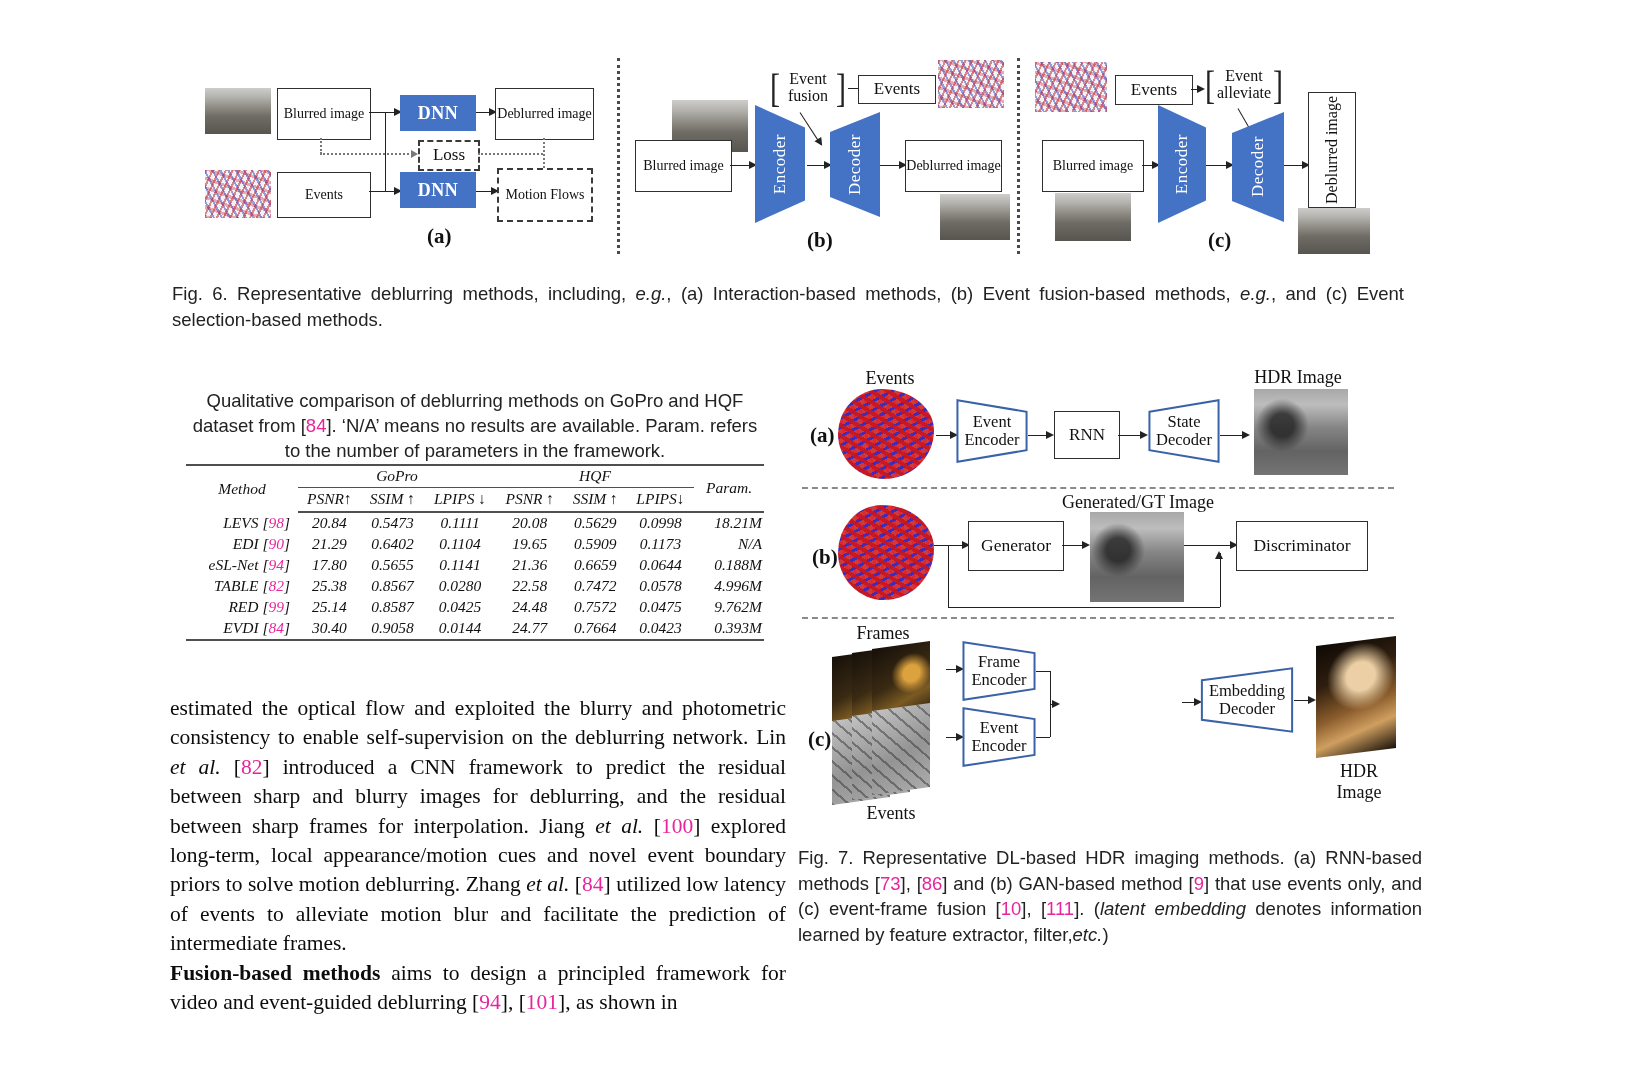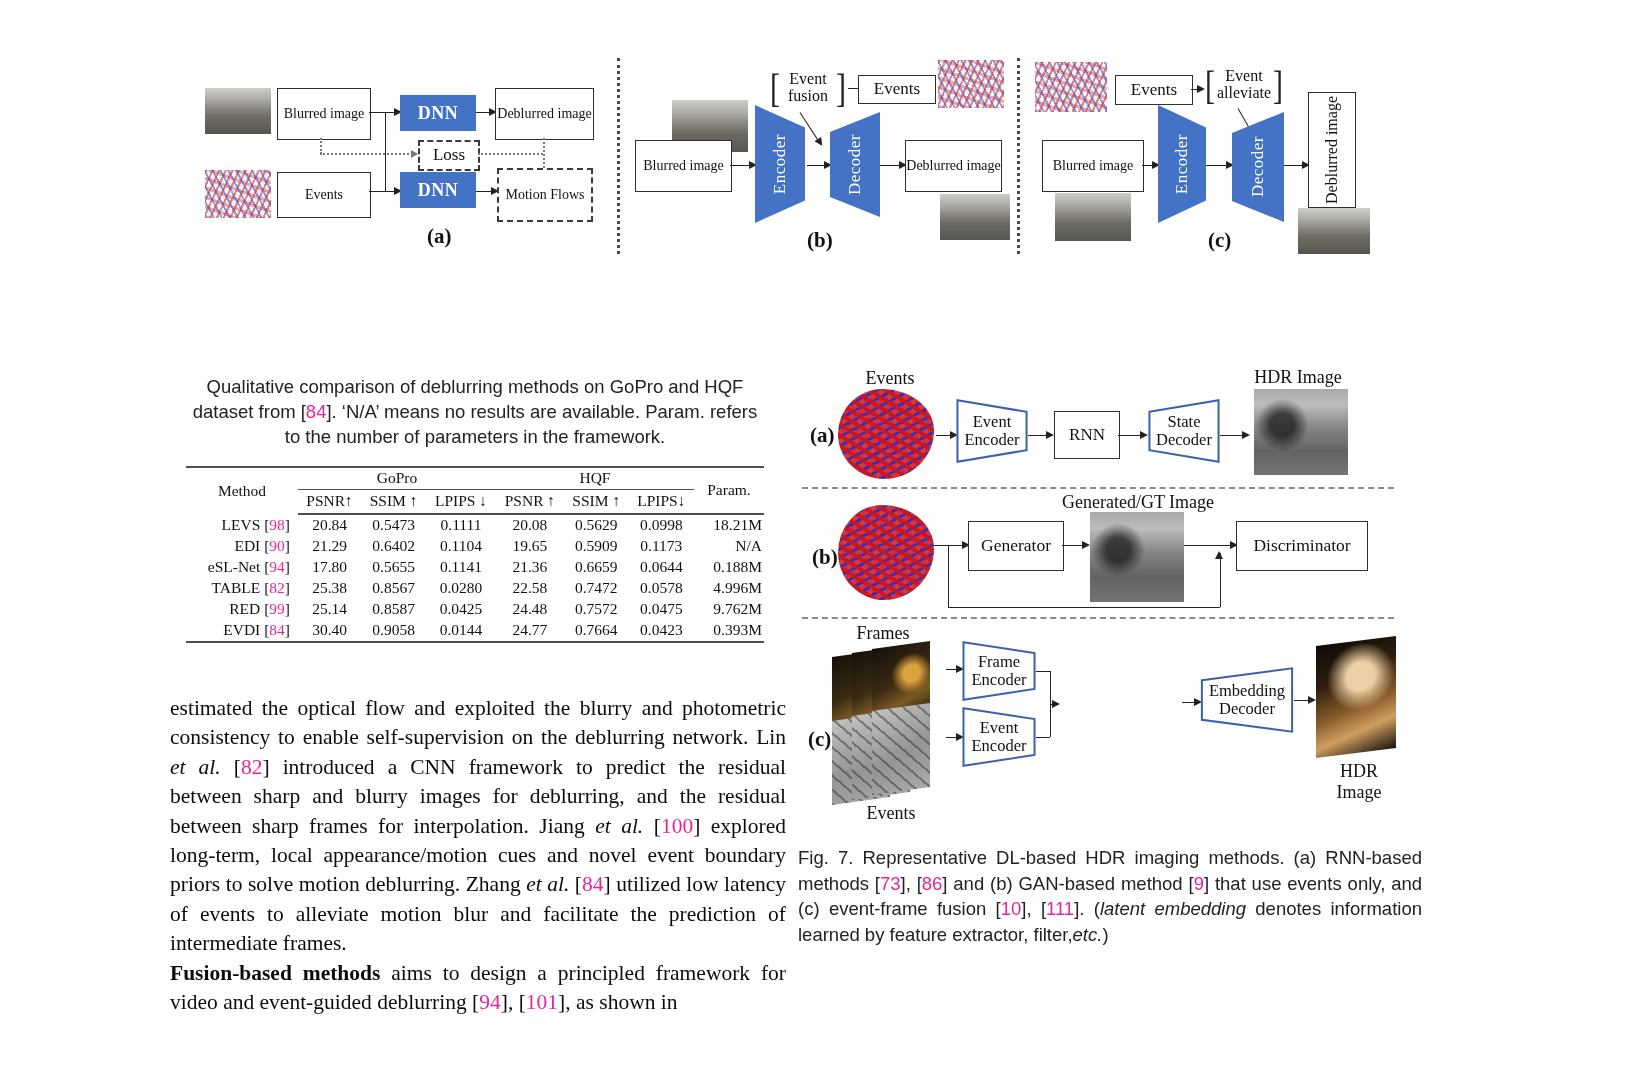--- a/index.html
+++ b/index.html
@@ -86,22 +86,22 @@
 
   
   .sans-cap{position:absolute;font-family:"Liberation Sans",sans-serif;font-size:18.5px;
       line-height:1.38;color:#222;text-align:justify;}
   .fig-sublabel{position:absolute;font-size:21px;font-weight:600;font-family:"Liberation Serif",serif;color:#111;}
   .small-label{position:absolute;font-family:"Liberation Serif",serif;font-size:18px;color:#111;text-align:center;}
 
   
   .table5{position:absolute;left:186px;top:372px;width:578px;font-family:"Liberation Sans",sans-serif;}
   .t5-title{text-align:center;font-size:18.5px;color:#222;}
-  .t5-cap{margin-top:3px;text-align:center;font-size:18.5px;line-height:1.35;color:#222;}
-  .t5-tablewrap{margin-top:16px;}
+  .t5-cap{margin-top:17px;text-align:center;font-size:18.5px;line-height:1.35;color:#222;}
+  .t5-tablewrap{font-style:italic;}
   table.t5{width:100%;border-collapse:collapse;font-family:"Liberation Serif",serif;font-size:15.5px;color:#111;
       border-top:2.6px solid #4f4f4f;border-bottom:2.4px solid #4f4f4f;}
   table.t5 th,table.t5 td{padding:1.5px 3px;font-weight:normal;}
   table.t5 .grp{border-bottom:1.4px solid #4f4f4f;text-align:center;padding-bottom:2px;}
   table.t5 .subhead th{text-align:center;border-bottom:2.2px solid #4f4f4f;padding-bottom:3px;}
   table.t5 .mcol{text-align:right;padding-right:8px;}
   table.t5 .ncol{text-align:center;}
   table.t5 .pcol{text-align:right;padding-right:2px;}
   table.t5 thead .toplabel{text-align:center;}
 
@@ -204,20 +204,21 @@
         <span class="vtext">Decoder</span>
       </div>
     <div class="harr" style="left:1104px;top:107px;width:24px;"></div>
     <div class="vbox" style="left:1128px;top:34px;width:46px;height:114px;">
         <span class="vtext-dark">Deblurred image</span>
       </div>
     <div class="photo" style="left:1118px;top:150px;width:72px;height:46px;"></div>
     <div class="fig-sublabel" style="left:1028px;top:170px;">(c)</div>
   </div>
 
+  <div class="sans-cap" style="left:172px;top:281px;width:1232px;"><span>Fig. 6.  Representative deblurring methods, including, </span><span class="run-i">e.g.</span><span>, (a) Interaction-based methods, (b) Event fusion-based methods, </span><span class="run-i">e.g.</span><span>, and (c) Event selection-based methods.</span></div>
 
   <div class="table5">
     <div class="t5-cap"><span>Qualitative comparison of deblurring methods on GoPro and HQF dataset from  [</span><span class="run-ref">84</span><span>]. ‘N/A’ means no results are available. Param. refers to the number of parameters in the framework.</span></div>
     <div class="t5-tablewrap">
       <table class="t5">
         <thead>
           <tr>
             <th rowspan="2" class="toplabel" style="width:106px;">Method</th>
             <th colspan="3" class="grp">GoPro</th>
             <th colspan="3" class="grp">HQF</th>

